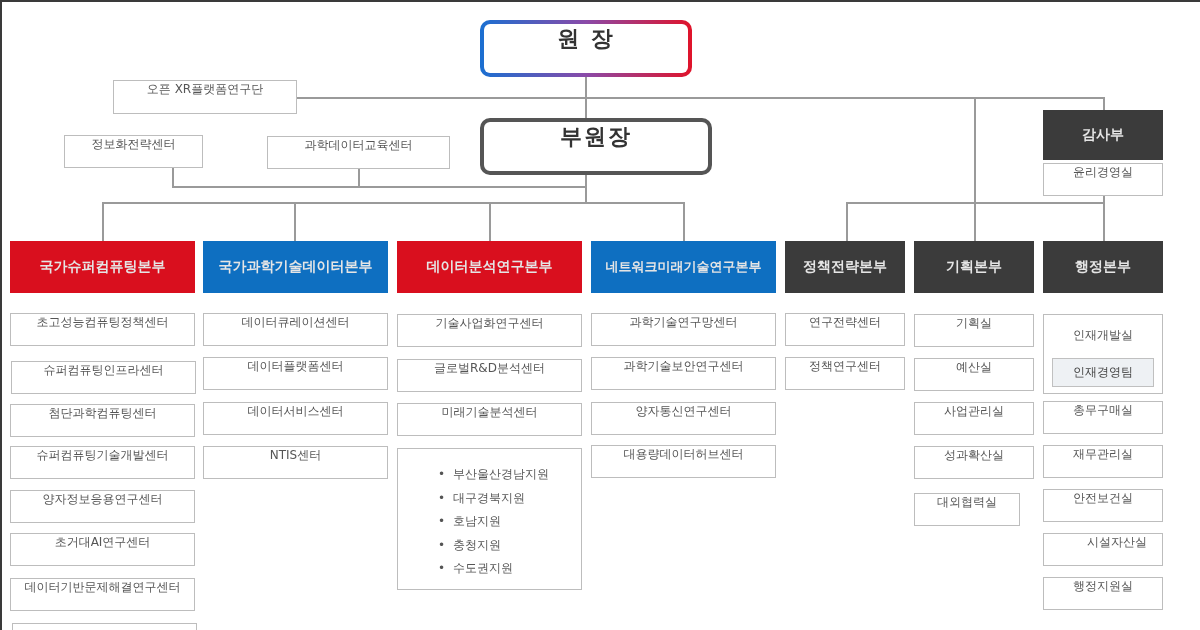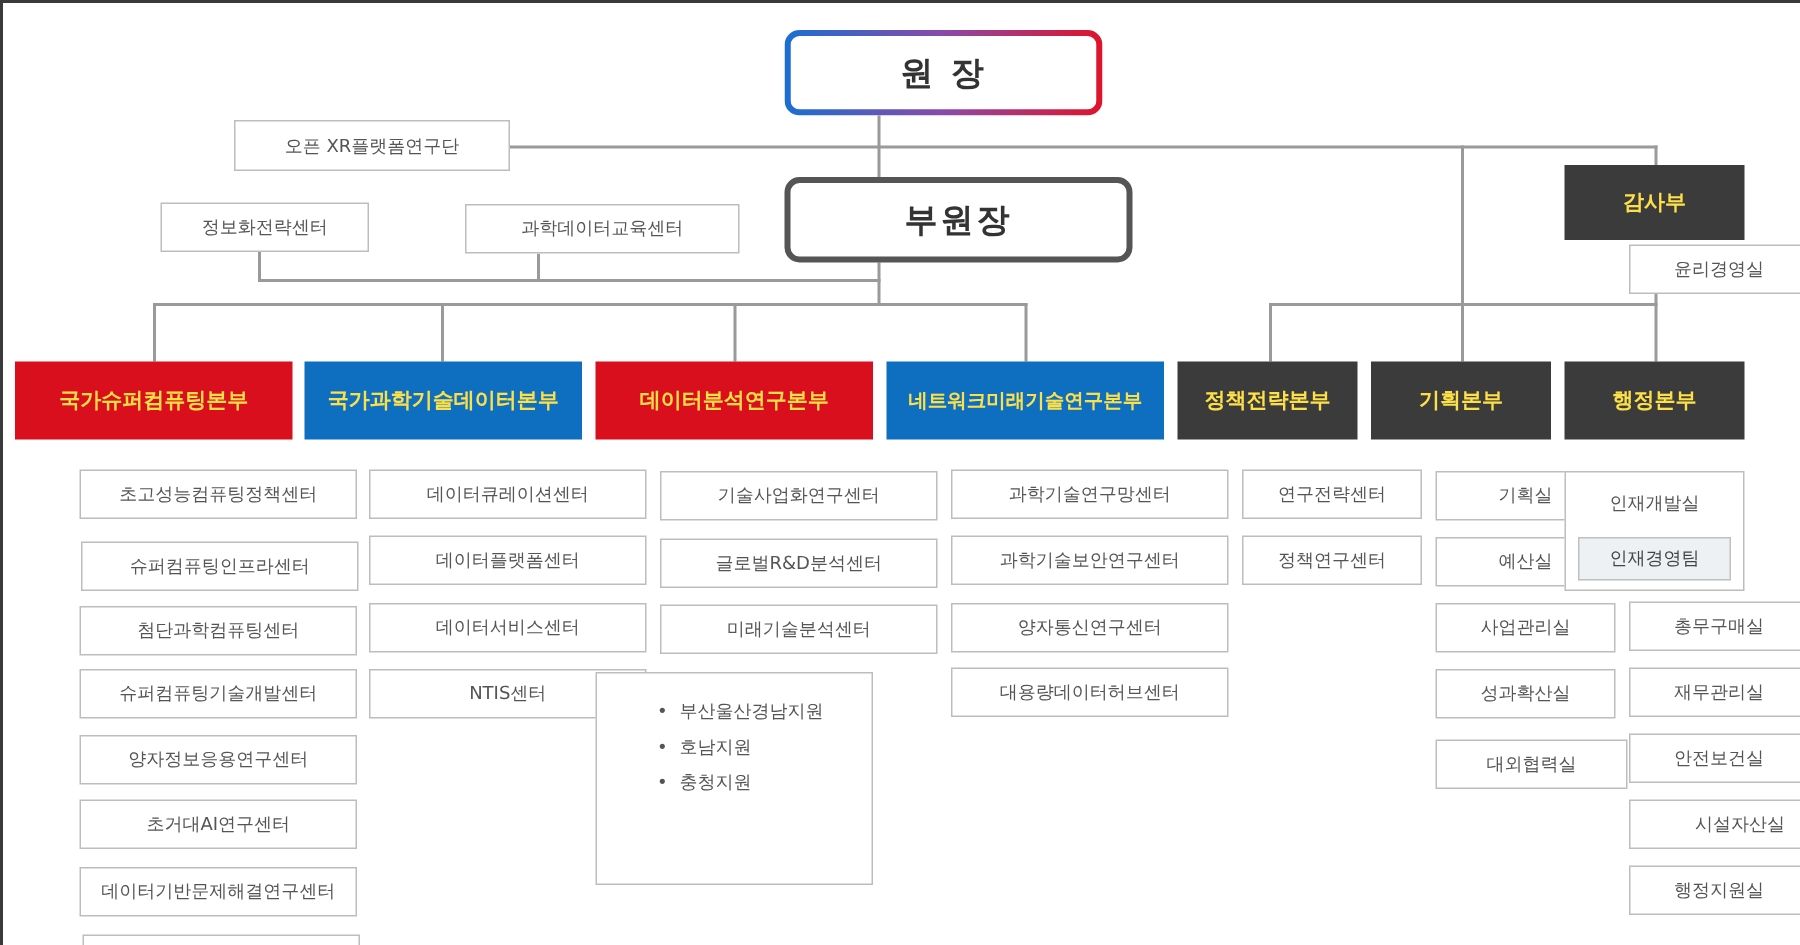--- a/index.html
+++ b/index.html
@@ -3,29 +3,29 @@
 <meta charset="utf-8">
 <style>
   html, body { margin:0; padding:0; }
   body { width:1200px; height:630px; position:relative; overflow:hidden; background:#ffffff;
          font-family:"DejaVu Sans", "Liberation Sans", sans-serif; }
   .frame-top { position:absolute; left:0; top:0; width:1200px; height:2px; background:#3a3a3a; }
   .frame-left { position:absolute; left:0; top:0; width:2px; height:630px; background:#3a3a3a; }
   .line { position:absolute; background:#9a9a9a; }
   .h { height:2px; }
   .v { width:2px; }
-  .box { position:absolute; box-sizing:border-box; display:flex; align-items:center; justify-content:center;
-         text-align:center; color:#555; font-size:12px; background:#fff; border:1.5px solid #bdbdbd;margin-left:43px; }
+  .box { position:absolute; box-sizing:border-box; display:flex; align-items:flex-start; justify-content:center;
+         text-align:center; color:#555; font-size:12px; background:#fff; border:1.5px solid #bdbdbd; }
   .top-box { border-radius:10px; font-size:22px; font-weight:bold; color:#333; letter-spacing:2px; }
   .chief { border:4px solid transparent;
            background: linear-gradient(#fff,#fff) padding-box,
                        linear-gradient(90deg,#1a6fd1 0%,#8a4aa8 50%,#e0132a 100%) border-box; }
   .vice { border:4px solid #555; }
   .header { position:absolute; box-sizing:border-box; display:flex; align-items:center; justify-content:center;
-            color:#fde047; font-weight:bold; font-size:14px; height:52px; top:241px; }
+            color:#e5e5e5; font-weight:bold; font-size:14px; height:52px; top:241px; }
   .red { background:#d90f1e; }
   .blue { background:#0e6fc1; }
   .dark { background:#3b3b3b; }
   .unit { height:33px; }
   .region-list { position:absolute; box-sizing:border-box; border:1.5px solid #bdbdbd; background:#fff;
                  left:397px; top:448px; width:185px; height:142px; padding:14px 0 0 40px; }
   .region-list ul { margin:0; padding:0; list-style:none; }
   .region-list li { font-size:12px; color:#555; line-height:23.5px; }
   .region-list li::before { content:"•"; margin-right:8px; color:#555; }
   .group-box { position:absolute; box-sizing:border-box; border:1.5px solid #bdbdbd; background:#fff;
@@ -145,22 +145,24 @@
   </div>
 <div class="box unit" style="left:397px;top:359px;width:185px;">
     <span>글로벌R&amp;D분석센터</span>
   </div>
 <div class="box unit" style="left:397px;top:403px;width:185px;">
     <span>미래기술분석센터</span>
   </div>
 <div class="region-list">
   <ul>
     <li>부산울산경남지원</li>
+    <li>대구경북지원</li>
     <li>호남지원</li>
     <li>충청지원</li>
+    <li>수도권지원</li>
   </ul>
 </div>
 
 <div class="box unit" style="left:591px;top:313px;width:185px;">
     <span>과학기술연구망센터</span>
   </div>
 <div class="box unit" style="left:591px;top:357px;width:185px;">
     <span>과학기술보안연구센터</span>
   </div>
 <div class="box unit" style="left:591px;top:402px;width:185px;">
@@ -182,21 +184,21 @@
   </div>
 <div class="box unit" style="left:914px;top:358px;width:120px;">
     <span>예산실</span>
   </div>
 <div class="box unit" style="left:914px;top:402px;width:120px;">
     <span>사업관리실</span>
   </div>
 <div class="box unit" style="left:914px;top:446px;width:120px;">
     <span>성과확산실</span>
   </div>
-<div class="box unit" style="left:914px;top:493px;width:128px;">
+<div class="box unit" style="left:914px;top:493px;width:106px;">
     <span>대외협력실</span>
   </div>
 
 <div class="group-box">
   <div class="group-title">인재개발실</div>
   <div class="sub-team">
     <span>인재경영팀</span>
   </div>
 </div>
 <div class="box unit" style="left:1043px;top:401px;width:120px;">

